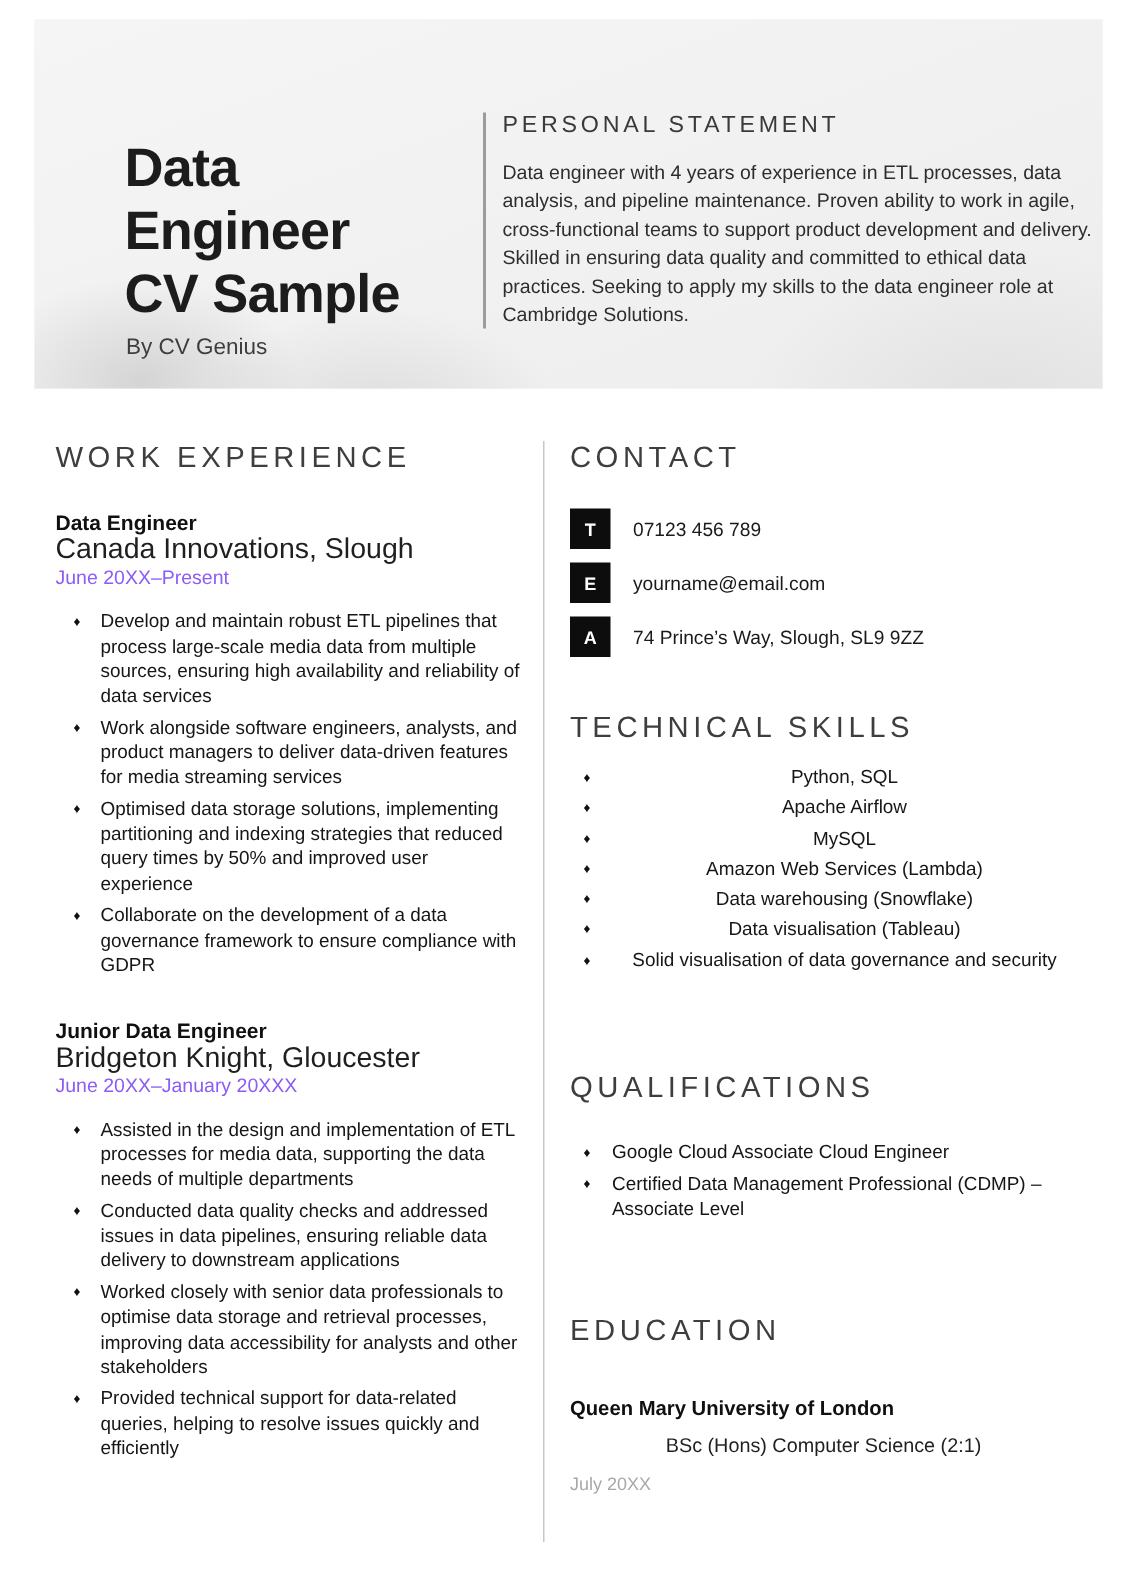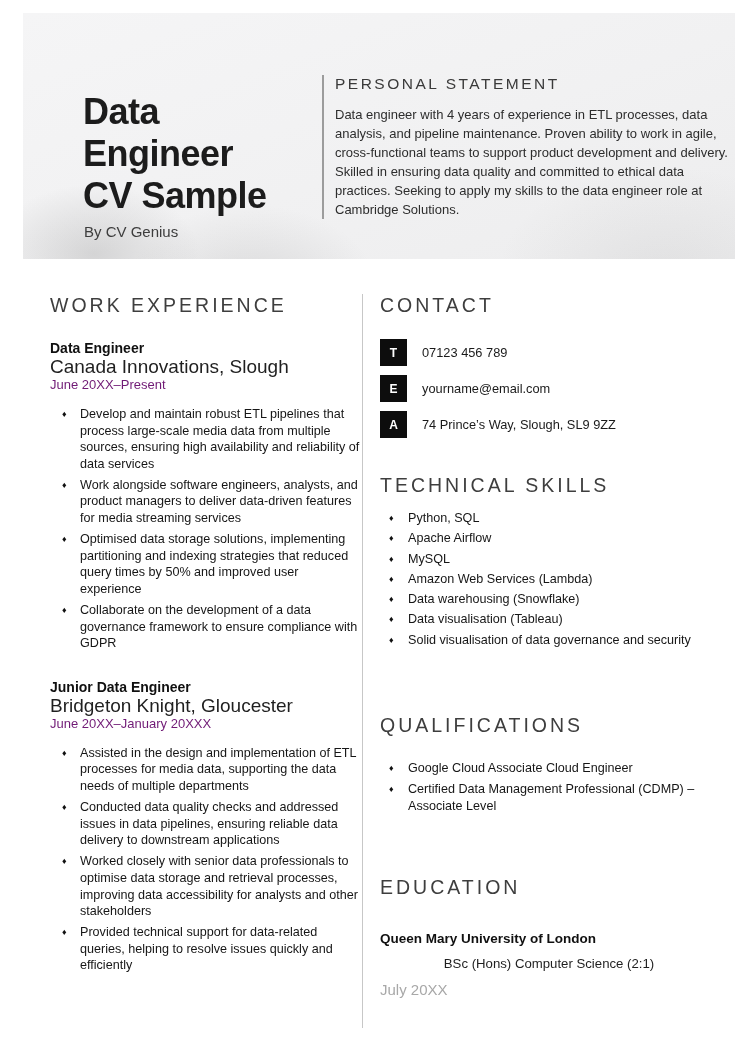--- a/index.html
+++ b/index.html
@@ -45,29 +45,29 @@
 
   
   .col-divider {
     position:absolute; left:362px; top:294px; width:1px; height:734px;
     background:#c7c7c7;
   }
   .sec-heading {
     font-size:19.5px; line-height:22px; letter-spacing:3px;
     font-weight:500; color:#3e3e3e;
   }
-  .left-col  { position:absolute; left:50px;  top:294px; width:312px; }
+  .left-col  { position:absolute; left:37px;  top:294px; width:312px; }
   .right-col { position:absolute; left:380px; top:294px; width:338px; }
 
   
   .job { margin-top:23px; }
   .job + .job { margin-top:26px; }
   .job-title   { font-size:14px;   line-height:18px; font-weight:bold; color:#101010; }
   .job-company { font-size:19px; line-height:18px; color:#1f1f1f; margin-top:1px; }
-  .job-dates   { font-size:13px;   line-height:18px; color:#701a75; }
+  .job-dates   { font-size:13px;   line-height:18px; color:#8b5cf6; }
 
   ul.blist { list-style:none; margin-top:12px; }
   ul.blist li { display:flex; margin-bottom:4.5px; font-size:12.6px; line-height:16.6px; color:#161616; }
   ul.blist .marker { flex:0 0 30px; padding-left:12px; font-size:9px; line-height:16.6px; color:#111; }
   ul.blist .text { flex:1; }
 
   
   .contact-list { margin-top:23px; }
   .contact-row { display:flex; align-items:center; margin-bottom:9px; }
   .contact-icon {
@@ -75,32 +75,32 @@
     font-size:12px; font-weight:bold;
     display:flex; align-items:center; justify-content:center; flex:0 0 27px;
   }
   .contact-value { margin-left:15px; font-size:12.8px; color:#1a1a1a; }
 
   
   .skills-heading { margin-top:36px; }
   ul.slist { list-style:none; margin-top:12px; }
   ul.slist li { display:flex; font-size:12.6px; line-height:20.3px; color:#161616; }
   ul.slist .marker { flex:0 0 28px; padding-left:9px; font-size:9px; line-height:20.3px; color:#111; }
-  ul.slist .text { flex:1; }
+  ul.slist .text { flex:1;text-align:center; }
 
   .quals-heading { margin-top:64px; }
   ul.qlist { list-style:none; margin-top:24px; }
   ul.qlist li { display:flex; font-size:12.6px; line-height:16.8px; margin-bottom:4px; color:#161616; }
   ul.qlist .marker { flex:0 0 28px; padding-left:9px; font-size:9px; line-height:16.8px; color:#111; }
   ul.qlist .text { flex:1; }
 
   .edu-heading { margin-top:62px; }
   .edu-school { margin-top:32px; font-size:13.5px; font-weight:bold; line-height:18px; color:#101010; }
   .edu-degree { margin-top:7px;  font-size:13.2px; line-height:18px; color:#1f1f1f;text-align:center; }
-  .edu-date   { margin-top:8px;  font-size:15px; line-height:17px; color:#a8a8a8; }
+  .edu-date   { margin-top:8px;  font-size:12px; line-height:17px; color:#a8a8a8; }
 </style>
 </head>
 <body>
 
 <div class="header">
   <div class="title">
     <div>Data</div>
     <div>Engineer</div>
     <div>CV Sample</div>
   </div>

